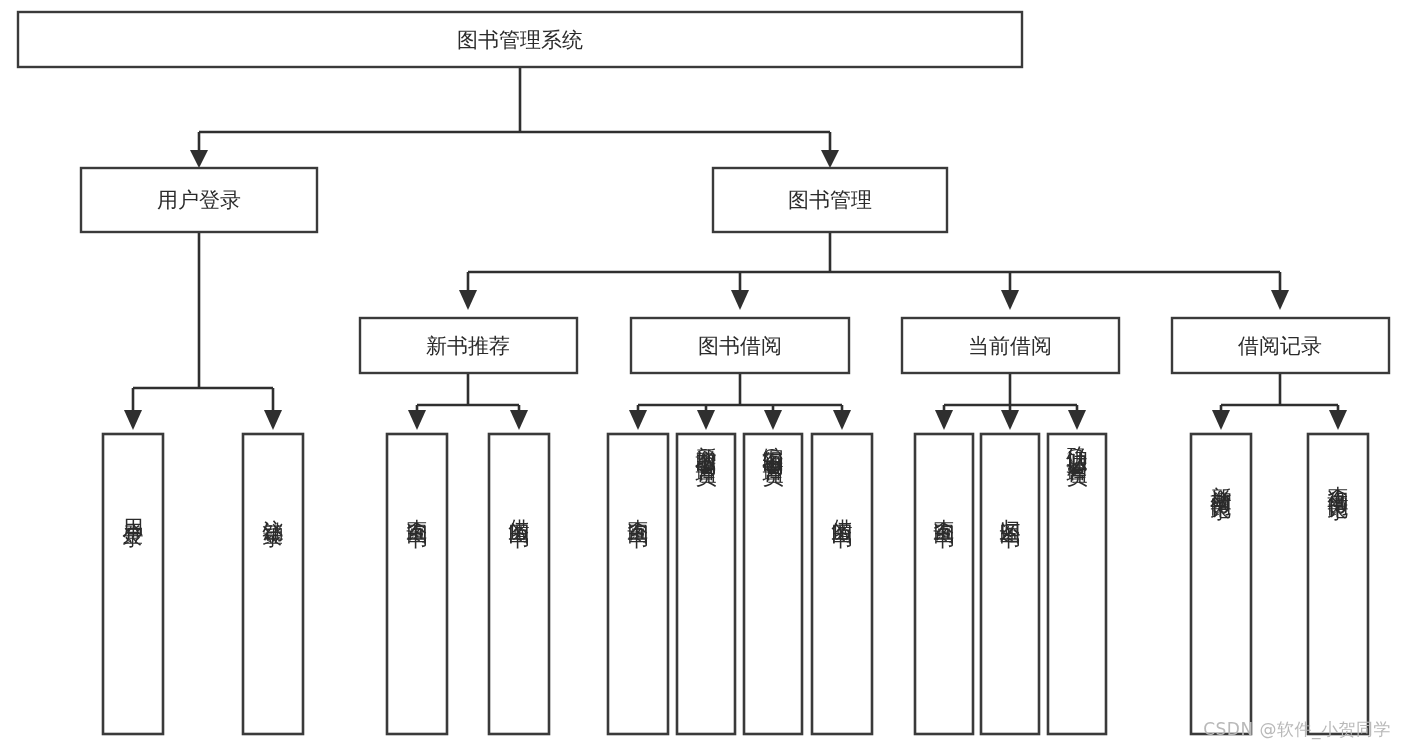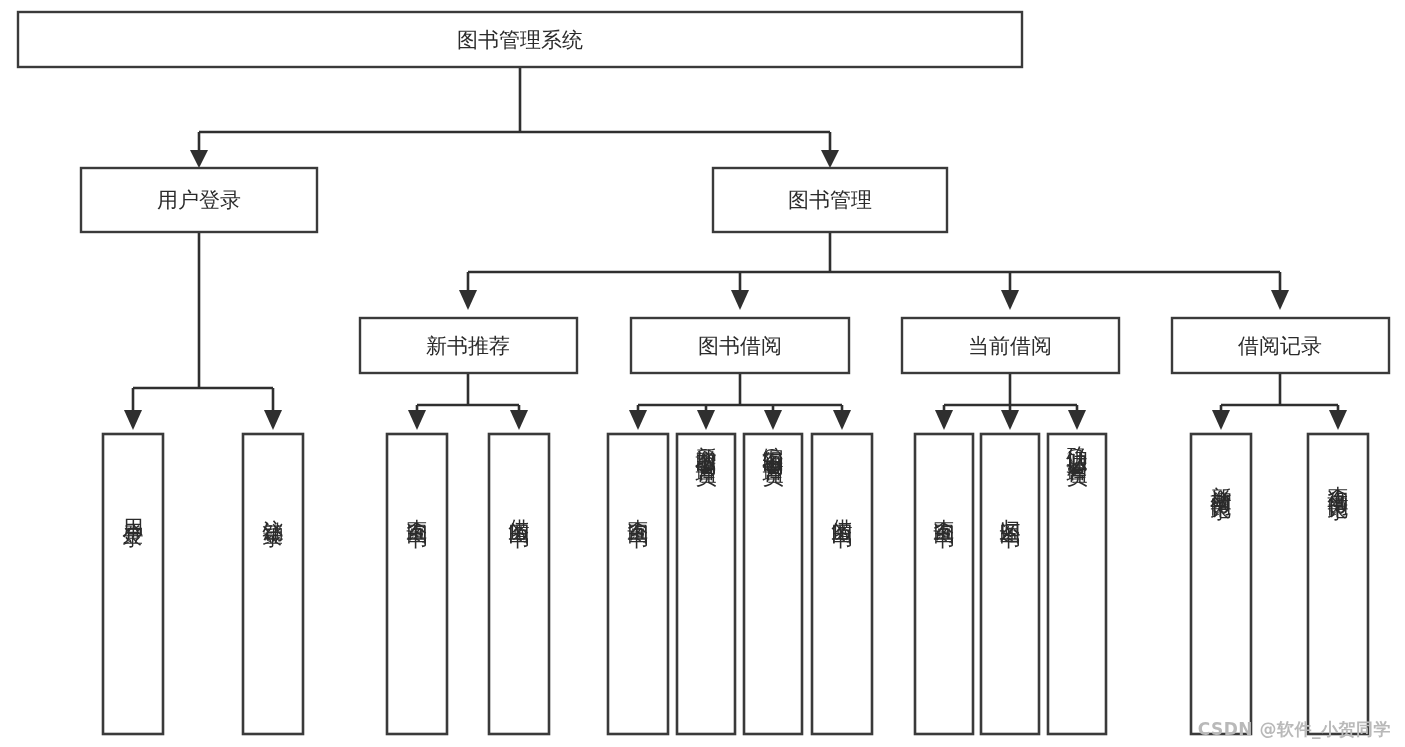--- a/index.html
+++ b/index.html
@@ -65,21 +65,20 @@
   .watermark {
     position: absolute;
     right: 14px;
     bottom: 6px;
     font-family: "DejaVu Sans", "Liberation Sans", sans-serif;
     font-size: 17px;
     color: #b9b9b9;
     white-space: nowrap;
     letter-spacing: 0.5px;
     pointer-events: none;
-    font-weight: bold;
   }
 </style>
 </head>
 <body>
 
 <div id="diagram-root">
 
   <svg id="flow-svg" viewBox="0 0 1405 747">
 
     <g>

